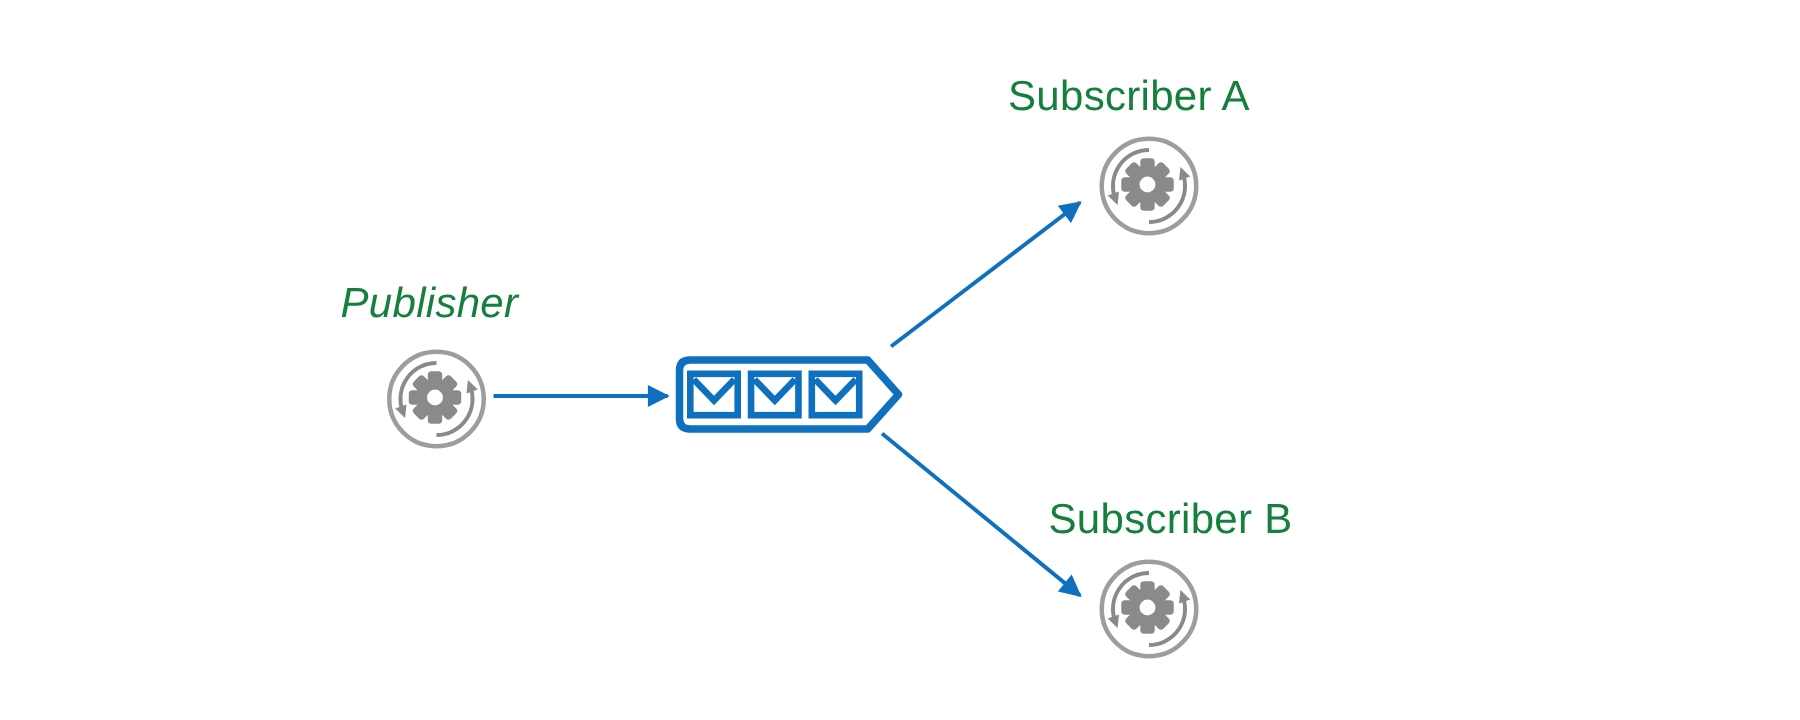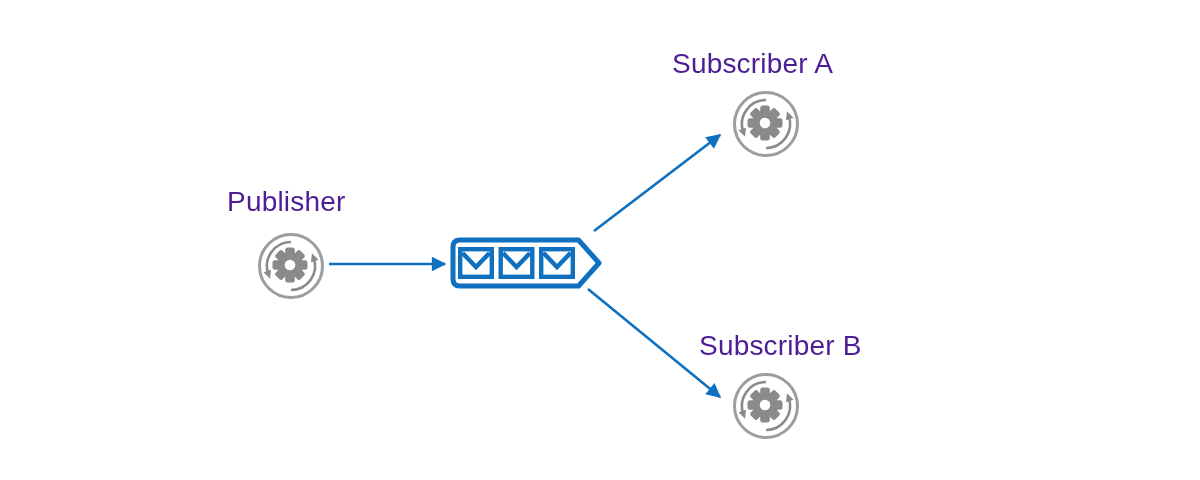--- a/index.html
+++ b/index.html
@@ -6,21 +6,21 @@
   .canvas {
     position: relative;
     width: 1200px;
     height: 480px;
     background: #ffffff;
     overflow: hidden;
     font-family: "Liberation Sans", "DejaVu Sans", sans-serif;
   }
   .node-label {
     position: absolute;
-    color: #4c1d95;
+    color: #15803d;
     font-size: 28px;
     line-height: 33px;
     white-space: nowrap;
     letter-spacing: 0.2px;
   }
   .abs { position: absolute; }
   svg { display: block; }
 </style>
 </head>
 <body>
@@ -53,21 +53,21 @@
     <defs>
       <marker id="arrowhead" viewBox="0 0 10 10" refX="9" refY="5" markerWidth="6" markerHeight="5.6" orient="auto" markerUnits="strokeWidth">
         <path d="M 0 0 L 10 5 L 0 10 Z" fill="#0e70bf"></path>
       </marker>
     </defs>
     <line x1="329" y1="264" x2="445" y2="264" stroke="#0e70bf" stroke-width="2.6" marker-end="url(#arrowhead)"></line>
     <line x1="594" y1="231" x2="720" y2="135" stroke="#0e70bf" stroke-width="2.6" marker-end="url(#arrowhead)"></line>
     <line x1="588" y1="289" x2="720" y2="397" stroke="#0e70bf" stroke-width="2.6" marker-end="url(#arrowhead)"></line>
   </svg>
 
-  <div class="node-label" style="left:227px; top:185px;">Publisher</div>
+  <div class="node-label" style="left:227px; top:185px;font-style:italic;">Publisher</div>
   <svg class="abs" style="left:257px; top:232px;" width="68" height="68" viewBox="0 0 68 68">
     <use href="#gear-sync"></use>
   </svg>
 
   <svg class="abs" style="left:450px; top:237px;" width="152" height="52" viewBox="0 0 152 52">
     <path d="M 10 3 H 128.5 L 149 26 L 128.5 49 H 10 Q 3 49 3 42 V 10 Q 3 3 10 3 Z" fill="#ffffff" stroke="#0e70bf" stroke-width="5" stroke-linejoin="round"></path>
     <g transform="translate(8,10)" stroke="#0e70bf" stroke-width="4.4" fill="none">
       <rect x="2.2" y="2.2" width="31.6" height="27.6" fill="#ffffff"></rect>
       <path d="M 4.5 6 L 18 20 L 31.5 6"></path>
     </g>

